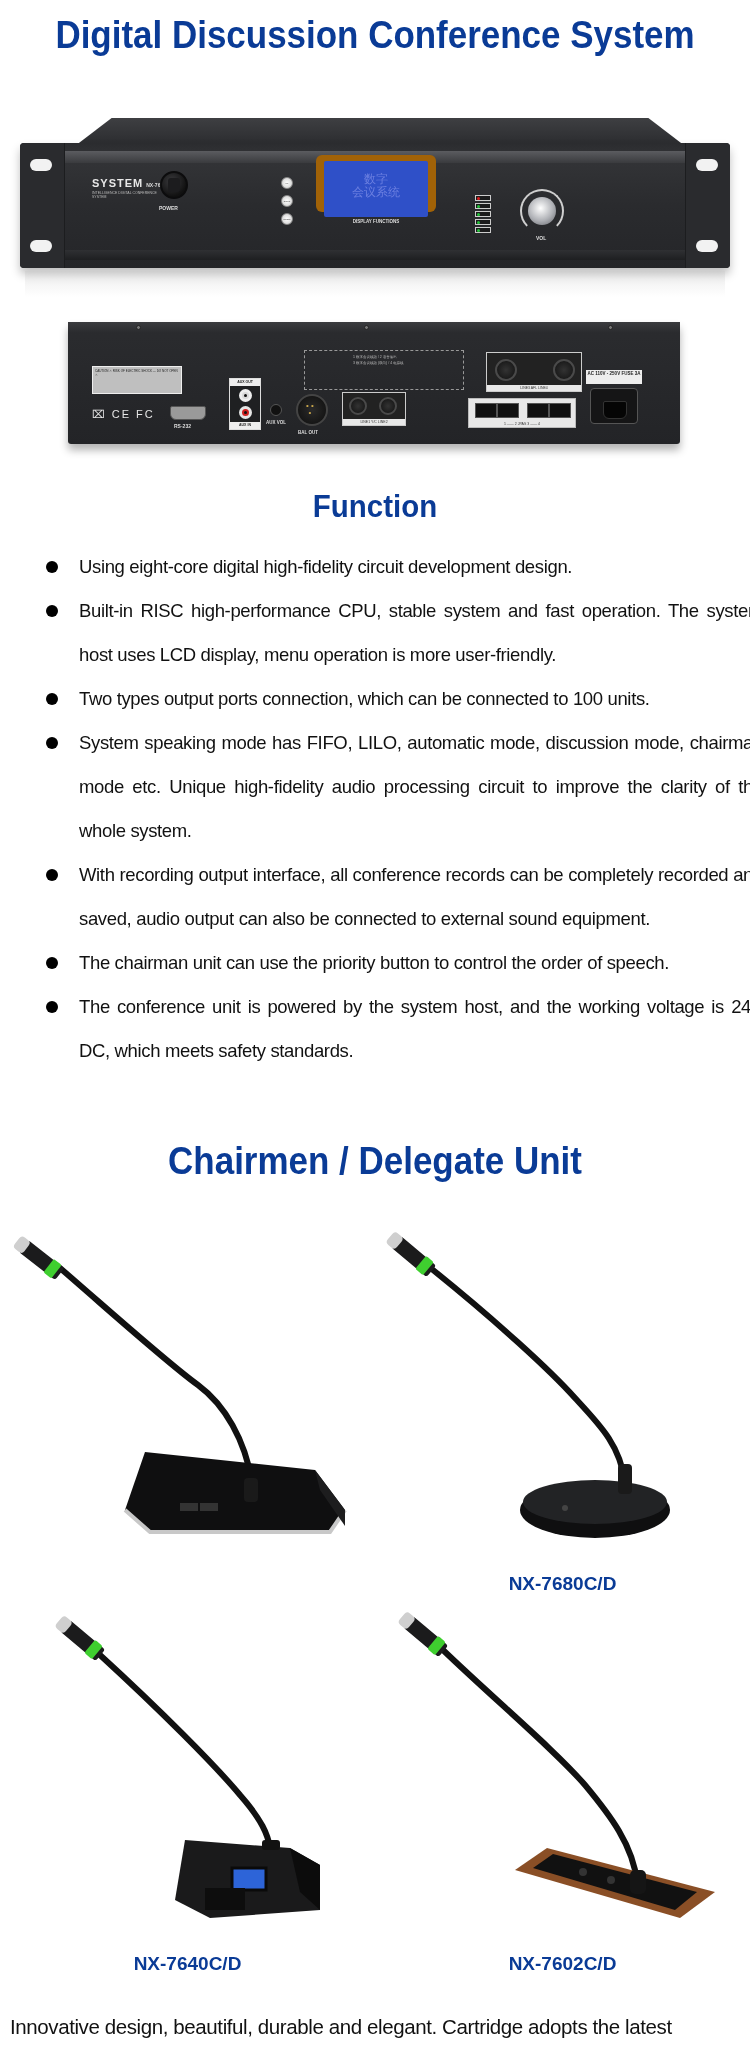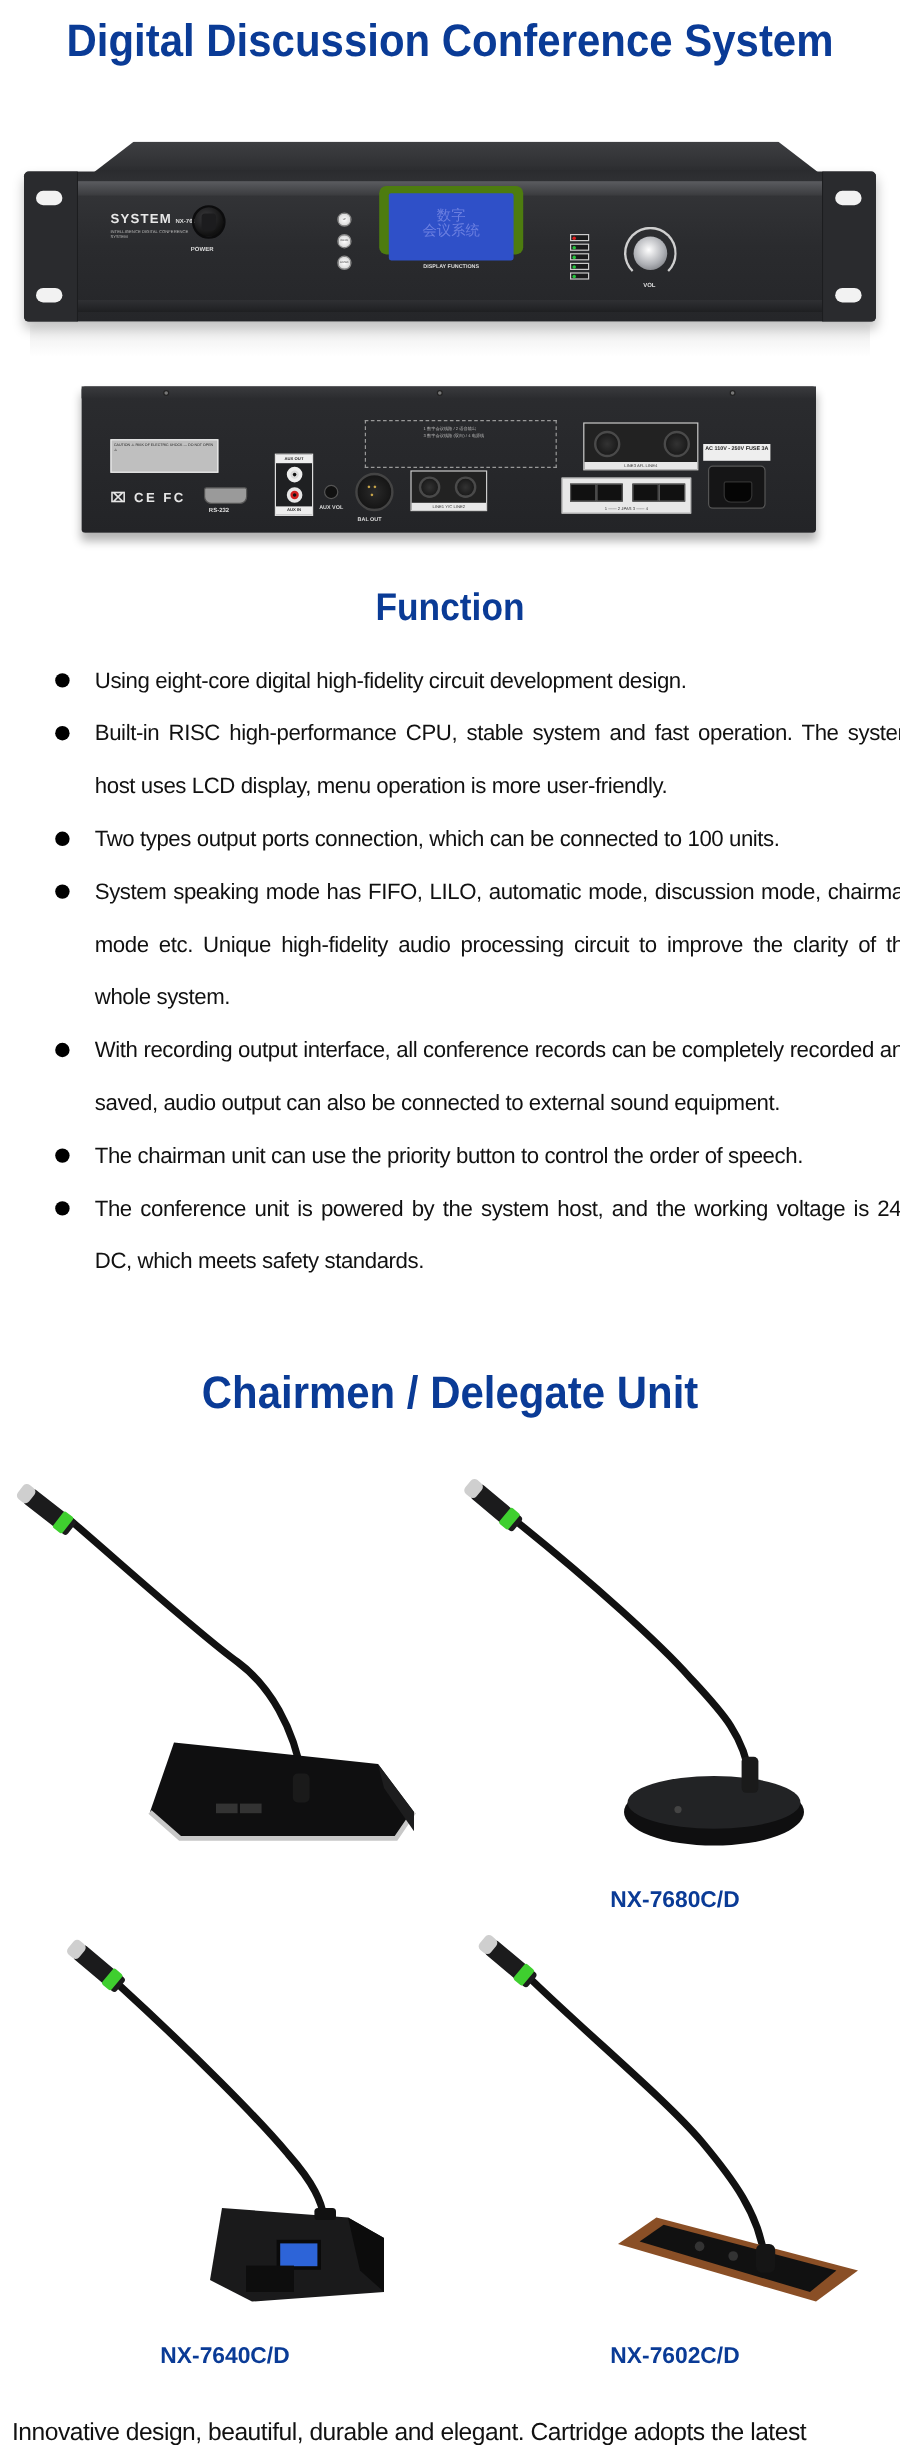--- a/index.html
+++ b/index.html
@@ -35,38 +35,38 @@
   .ear .hole.h1 { top: 16px; } .ear .hole.h2 { bottom: 16px; }
   .reflection { position: absolute; left: 5px; top: 156px; width: 700px; height: 26px; background: linear-gradient(rgba(200,200,200,0.35), rgba(255,255,255,0)); }
 
   .brand { position: absolute; left: 72px; top: 62px; color: #e8e8e8; font-weight: bold; font-size: 11px; letter-spacing: 1px; }
   .brand small { font-size: 5px; font-weight: bold; margin-left: 3px; letter-spacing: 0; color:#ddd; }
   .brand-sub { position: absolute; left: 72px; top: 76px; color: #bbb; font-size: 3.5px; width: 80px; }
   .power-switch { position: absolute; left: 140px; top: 56px; width: 28px; height: 28px; border-radius: 50%; background: radial-gradient(circle at 40% 35%, #3a3a3d, #111 70%); border: 2px solid #0c0c0d; }
   .power-switch::before { content: ""; position: absolute; left: 6px; top: 5px; width: 12px; height: 14px; border-radius: 3px; background: #1c1c1e; }
   .power-label { position: absolute; left: 139px; top: 90px; color: #ddd; font-size: 5px; font-weight: bold; }
   .nav-btn { position: absolute; left: 261px; width: 12px; height: 12px; border-radius: 50%; background: radial-gradient(#fff, #c9c9c9); border: 1px solid #888; font-size: 2px; color:#333; text-align:center; line-height:10px; overflow:hidden; }
-  .lcd-frame { position: absolute; left: 296px; top: 40px; width: 120px; height: 57px; background: #4d7c0f; border-radius: 6px; }
+  .lcd-frame { position: absolute; left: 296px; top: 40px; width: 120px; height: 57px; background: #a16207; border-radius: 6px; }
   .lcd { position: absolute; left: 8px; top: 6px; width: 104px; height: 56px; background: #2f50c8; border-radius: 2px; text-align: center; color: #6b7fe0; font-size: 12px; padding-top: 12px; line-height: 13px; }
   .lcd-label { position: absolute; left: 0; width: 120px; top: 64px; text-align: center; color: #ddd; font-size: 4.5px; font-weight: bold; }
   .vu { position: absolute; left: 455px; top: 80px; }
   .vu .led { position: absolute; left: 0; width: 16px; height: 6px; border: 1px solid #ccc; background: #1b1b1c; }
   .vu .led i { position: absolute; left: 1px; top: 1px; width: 3px; height: 3px; border-radius: 50%; background: #24c43b; }
   .vu .led.red i { background: #e01b1b; }
   .knob-ring { position: absolute; left: 500px; top: 74px; width: 44px; height: 44px; border-radius: 50%; border: 2px solid #cfcfcf; border-bottom-color: transparent; }
   .knob { position: absolute; left: 508px; top: 82px; width: 28px; height: 28px; border-radius: 50%; background: radial-gradient(circle at 45% 40%, #ffffff, #aeb0b5 55%, #5e6065 100%); }
   .vol-label { position: absolute; left: 516px; top: 120px; color: #ddd; font-size: 5px; font-weight: bold; }
 
   
   .rear { position: absolute; left: 68px; top: 322px; width: 612px; height: 122px;
     background: linear-gradient(#2b2c2f, #232427); border-radius: 3px; box-shadow: 0 6px 8px rgba(0,0,0,0.3); }
   .rear::before { content:""; position:absolute; left:0; right:0; top:0; height:10px; background: linear-gradient(#3a3b3e,#2b2c2f); }
   .screw { position: absolute; width: 5px; height: 5px; border-radius: 50%; background: #777; border: 1px solid #222; }
   .warn-label { position: absolute; left: 24px; top: 44px; width: 90px; height: 28px; background: #bfbfbf; border: 1px solid #eee; font-size: 3px; color: #222; padding: 2px; line-height: 4px; overflow: hidden; }
-  .cert { position: absolute; left: 24px; top: 86px; color: #e6e6e6; font-size: 11px; font-weight: bold; letter-spacing: 2px; }
+  .cert { position: absolute; left: 24px; top: 86px; color: #e6e6e6; font-size: 11px; font-weight: normal; letter-spacing: 2px; }
   .db9 { position: absolute; left: 102px; top: 84px; width: 36px; height: 14px; background: #9a9a9a; border-radius: 2px 2px 6px 6px; border: 1px solid #555; }
   .rs232 { position: absolute; left: 106px; top: 101px; color: #ddd; font-size: 5px; font-weight: bold; }
   .aux-box { position: absolute; left: 161px; top: 56px; width: 32px; height: 52px; border: 1px solid #ddd; background: #1f2022; }
   .aux-box .lbl { position:absolute; left:0; width:30px; height:7px; background:#eee; color:#222; font-size:3.5px; font-weight:bold; text-align:center; line-height:7px; }
   .rca { position: absolute; left: 9px; width: 13px; height: 13px; border-radius: 50%; background: #d9d9d9; border: 3px solid #eee; }
   .rca.red { background: #d12020; border-color: #e6e6e6; }
   .rca::after { content:""; position:absolute; left:2px; top:2px; width:3px; height:3px; background:#111; border-radius:50%; }
   .small-knob { position: absolute; left: 202px; top: 82px; width: 12px; height: 12px; border-radius: 50%; background: #111; border: 1px solid #555; }
   .tiny-label { position: absolute; color: #ddd; font-size: 4.5px; font-weight: bold; }
   .xlr { position: absolute; left: 228px; top: 72px; width: 32px; height: 32px; border-radius: 50%; background: radial-gradient(#2a2a2a, #0d0d0d); border: 2px solid #444; }

